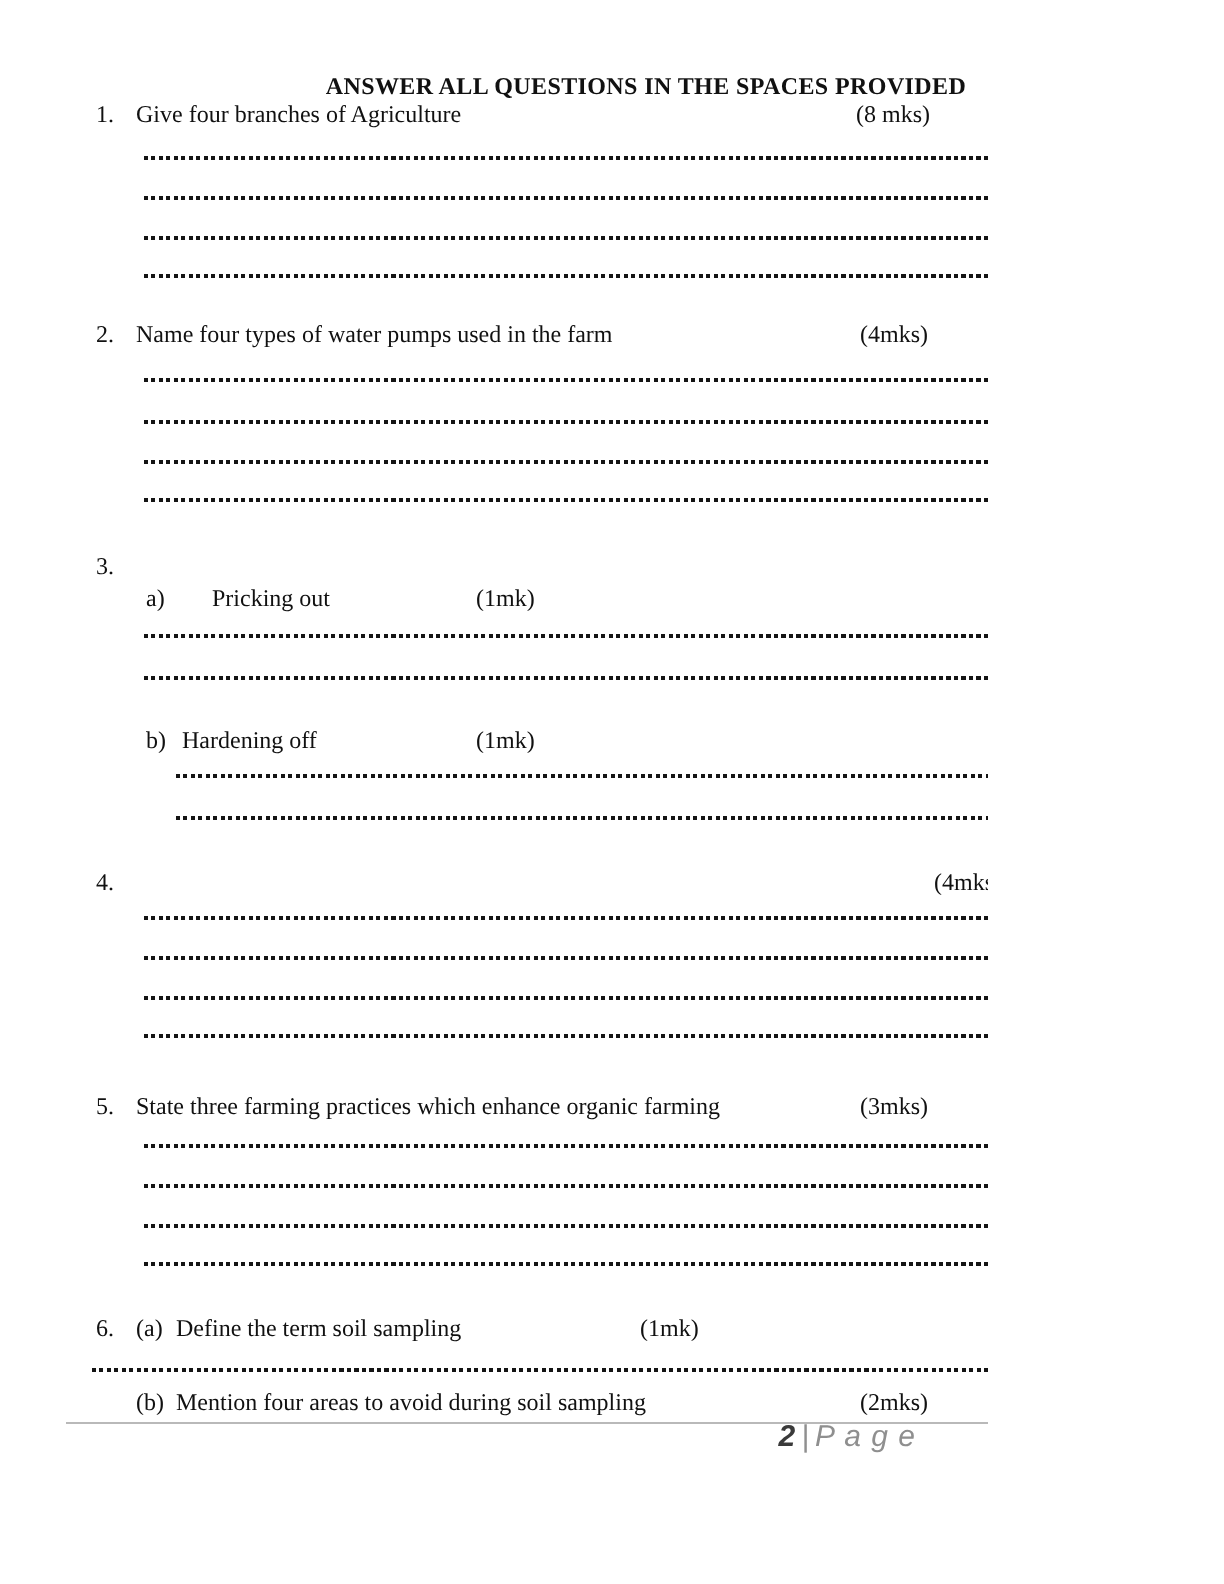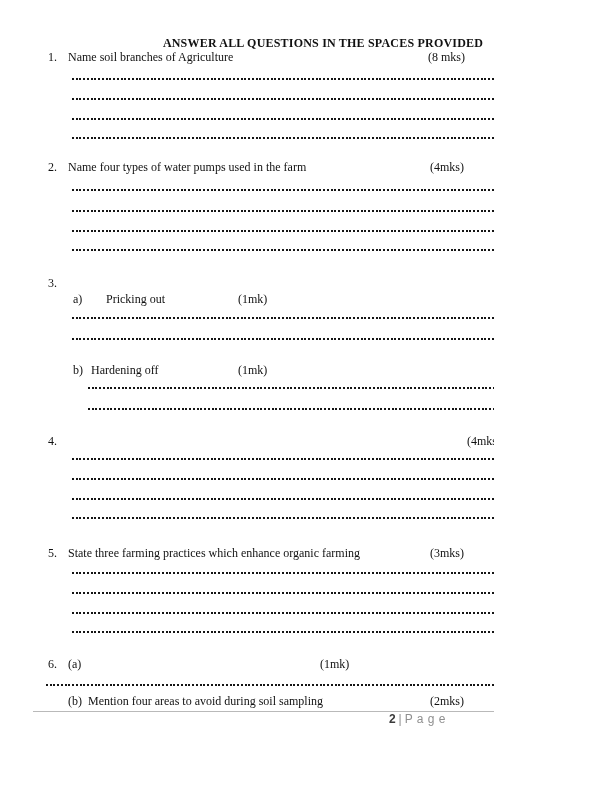--- a/index.html
+++ b/index.html
@@ -48,41 +48,42 @@
     position: absolute;
     top: 711px;
     left: 33px;
     width: 547px;
     height: 1px;
     background: #b9b9b9;
   }
   .footer {
     position: absolute;
     top: 713px;
-    right: 48px;
+    right: 36px;
     font-family: "Liberation Sans", sans-serif;
-    font-size: 12px;
+    font-size: 15px;
     line-height: 12px;
     color: #8f8f8f;
     white-space: nowrap;
+    font-style: italic;
   }
   .footer .pnum { color: #3a3a3a; font-weight: bold; margin-right: 3px; }
   .footer .sep  { margin-right: 3px; }
   .footer .plabel { letter-spacing: 0.5px; }
 </style>
 </head>
 <body>
 
 <div class="page">
 
   <div class="title">ANSWER ALL QUESTIONS IN THE SPACES PROVIDED</div>
 
   <div class="qrow" style="top:50px">
     <span class="qnum">1.</span>
-    <span class="qtext">Name soil branches of Agriculture</span>
+    <span class="qtext">Give four branches of Agriculture</span>
     <span class="marks" style="left:428px">(8 mks)</span>
   </div>
   <div class="dline" style="top:78px"></div>
   <div class="dline" style="top:98px"></div>
   <div class="dline" style="top:118px"></div>
   <div class="dline" style="top:137px"></div>
 
   <div class="qrow" style="top:160px">
     <span class="qnum">2.</span>
     <span class="qtext">Name four types of water pumps used in the farm</span>
@@ -127,20 +128,21 @@
     <span class="marks" style="left:430px">(3mks)</span>
   </div>
   <div class="dline" style="top:572px"></div>
   <div class="dline" style="top:592px"></div>
   <div class="dline" style="top:612px"></div>
   <div class="dline" style="top:631px"></div>
 
   <div class="qrow" style="top:657px">
     <span class="qnum">6.</span>
     <span class="slabel" style="left:68px">(a)</span>
+    <span class="stext" style="left:88px">Define the term soil sampling</span>
     <span class="marks" style="left:320px">(1mk)</span>
   </div>
   <div class="dline" style="top:684px; left:46px; width:531px"></div>
 
   <div class="qrow" style="top:694px">
     <span class="slabel" style="left:68px">(b)</span>
     <span class="stext" style="left:88px">Mention four areas to avoid during soil sampling</span>
     <span class="marks" style="left:430px">(2mks)</span>
   </div>
 

